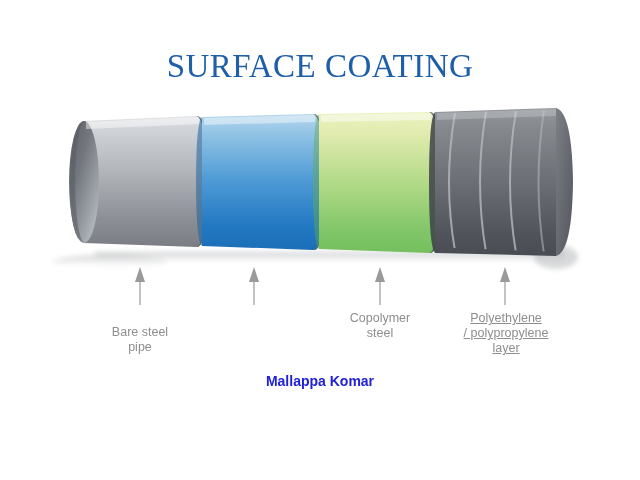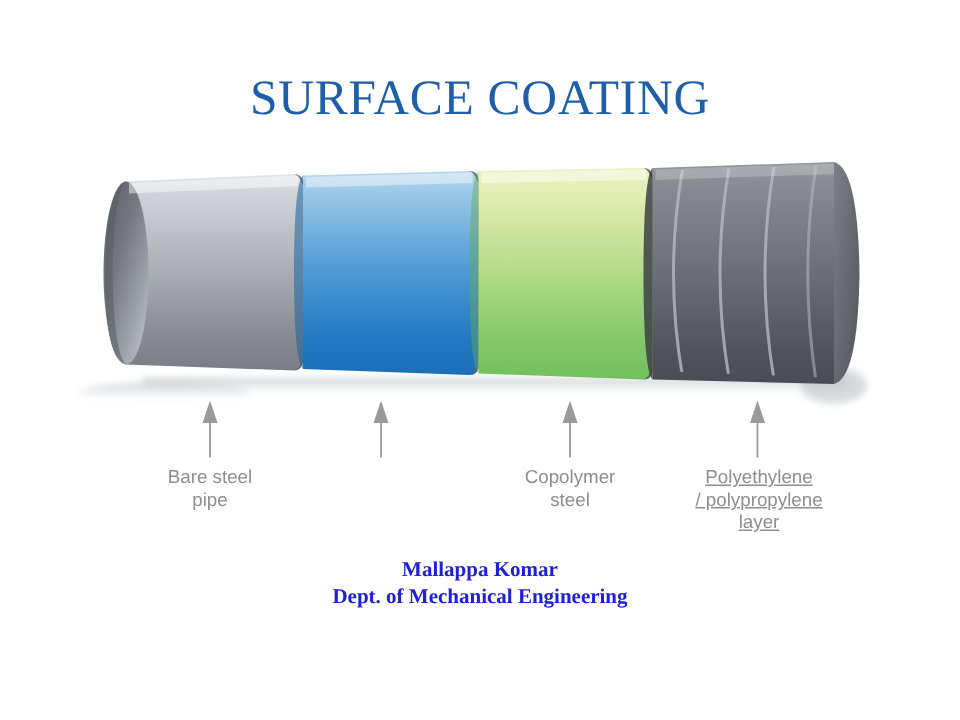--- a/index.html
+++ b/index.html
@@ -56,34 +56,34 @@
   
   .callout-label {
     position: absolute;
     text-align: center;
     font-family: "Liberation Sans", sans-serif;
     font-size: 12.5px;
     line-height: 15px;
     color: #8e8e8e;
     white-space: pre-line;
   }
-  #label-0 { left: 82px;  top: 311px; width: 116px; }
+  #label-0 { left: 82px;  top: 325px; width: 116px; }
   #label-1 { left: 196px; top: 311px; width: 116px; }
   #label-2 { left: 322px; top: 311px; width: 116px; }
   #label-3 { left: 443px; top: 311px; width: 126px; text-decoration: underline; }
 
   
   #author-block {
     position: absolute;
     left: 0;
     top: 372px;
     width: 640px;
     text-align: center;
     color: #2020d8;
-    font-family: Liberation Serif, serif;
+    font-family: Liberation Sans, sans-serif;
     font-size: 14px;
     font-weight: bold;
     line-height: 18px;
   }
   #author-block div { white-space: nowrap; }
 </style>
 </head>
 <body>
 
 <div id="slide">
@@ -236,16 +236,15 @@
 pipe</div>
     <div class="callout-label" id="label-2">Copolymer
 steel</div>
     <div class="callout-label" id="label-3">Polyethylene
 / polypropylene
 layer</div>
   </div>
 
   <div id="author-block">
     <div>Mallappa Komar</div>
-    <div>Dept. of Mechanical Engineering</div>
   </div>
 
 </div>
 
 </body></html>

